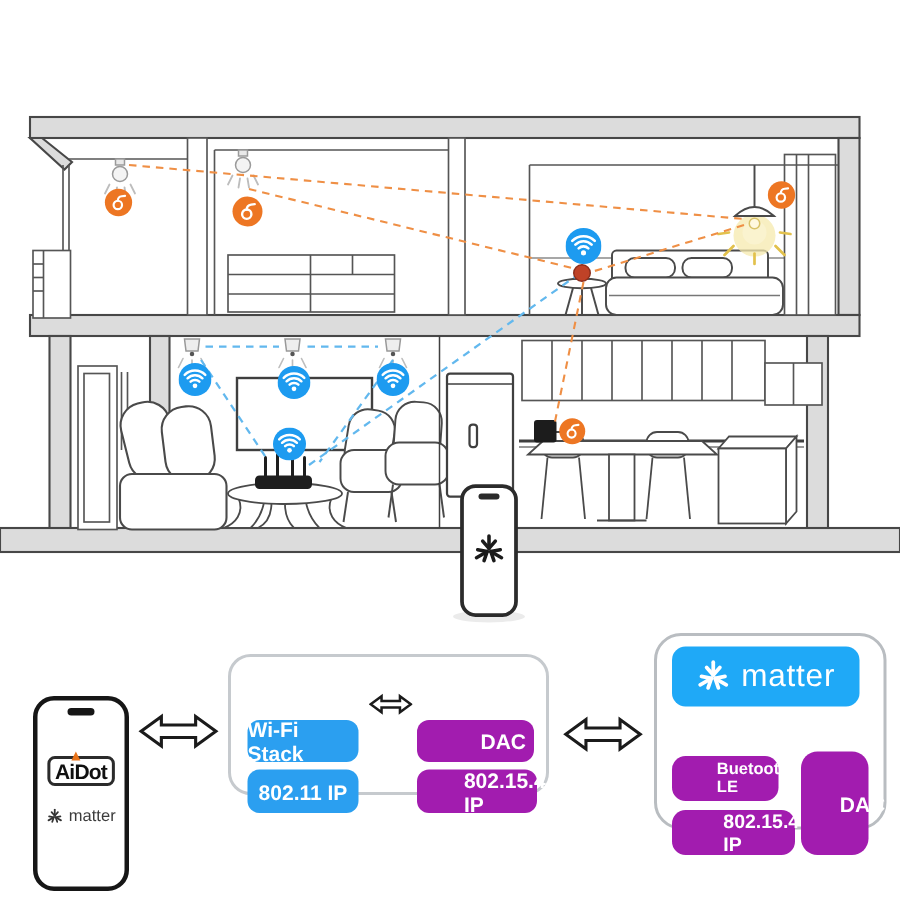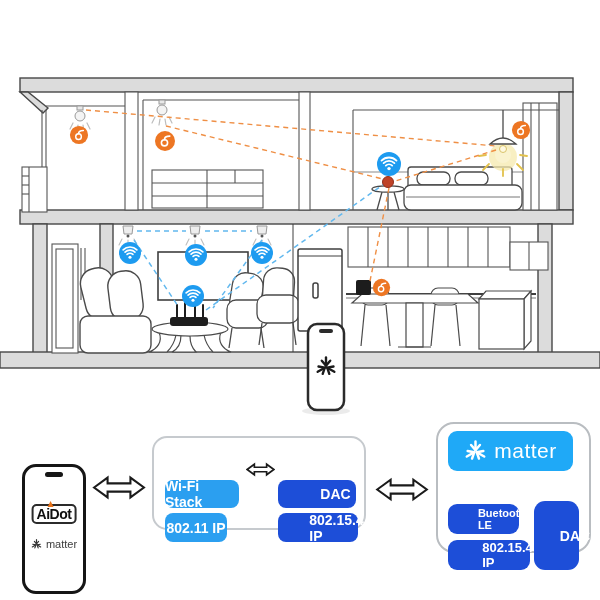--- a/index.html
+++ b/index.html
@@ -9,25 +9,25 @@
   svg.house{position:absolute;left:0;top:0;}
 
   
   .panel{position:absolute;background:#fff;border:2px solid #c6cace;border-radius:15px;box-sizing:border-box;}
   .panel.mid{left:152px;top:436px;width:214px;height:94px;}
   .panel.right{left:436px;top:422px;width:155px;height:131px;border-color:#b9bdc1;border-radius:18px;}
 
   .chip{position:absolute;display:flex;align-items:center;justify-content:center;
         color:#fff;font-weight:bold;border-radius:8px;box-sizing:border-box;margin-top:24px;}
   .chip.blue{background:#2b9ff0;}
-  .chip.dark{background:#1d4ed8;padding-left:37px;}
+  .chip.dark{background:#a21caf;padding-left:37px;}
 
   .chip.wifi-stack{left:11px;top:18px;width:74px;height:28px;font-size:14px;}
   .chip.dac-mid{left:124px;top:18px;width:78px;height:28px;font-size:14px;}
-  .chip.ip80211{left:11px;top:51px;width:62px;height:29px;font-size:14px;}
+  .chip.ip80211{left:11px;top:51px;width:74px;height:29px;font-size:14px;}
   .chip.ip802154-mid{left:124px;top:51px;width:80px;height:29px;font-size:14px;}
   .mini-arrow{position:absolute;left:92px;top:22px;}
 
   .matter-banner{position:absolute;left:10px;top:7px;width:125px;height:40px;background:#1fa9f7;
         border-radius:9px;display:flex;align-items:center;justify-content:center;gap:7px;
         color:#fff;font-size:21px;letter-spacing:.5px;}
   .chip.bluetooth{left:10px;top:56px;width:71px;height:30px;font-size:11px;border-radius:9px;}
   .chip.ip802154-right{left:10px;top:92px;width:82px;height:30px;font-size:13px;border-radius:9px;}
   .chip.dac-right{left:96px;top:53px;width:45px;height:69px;font-size:14px;border-radius:11px;}
 

